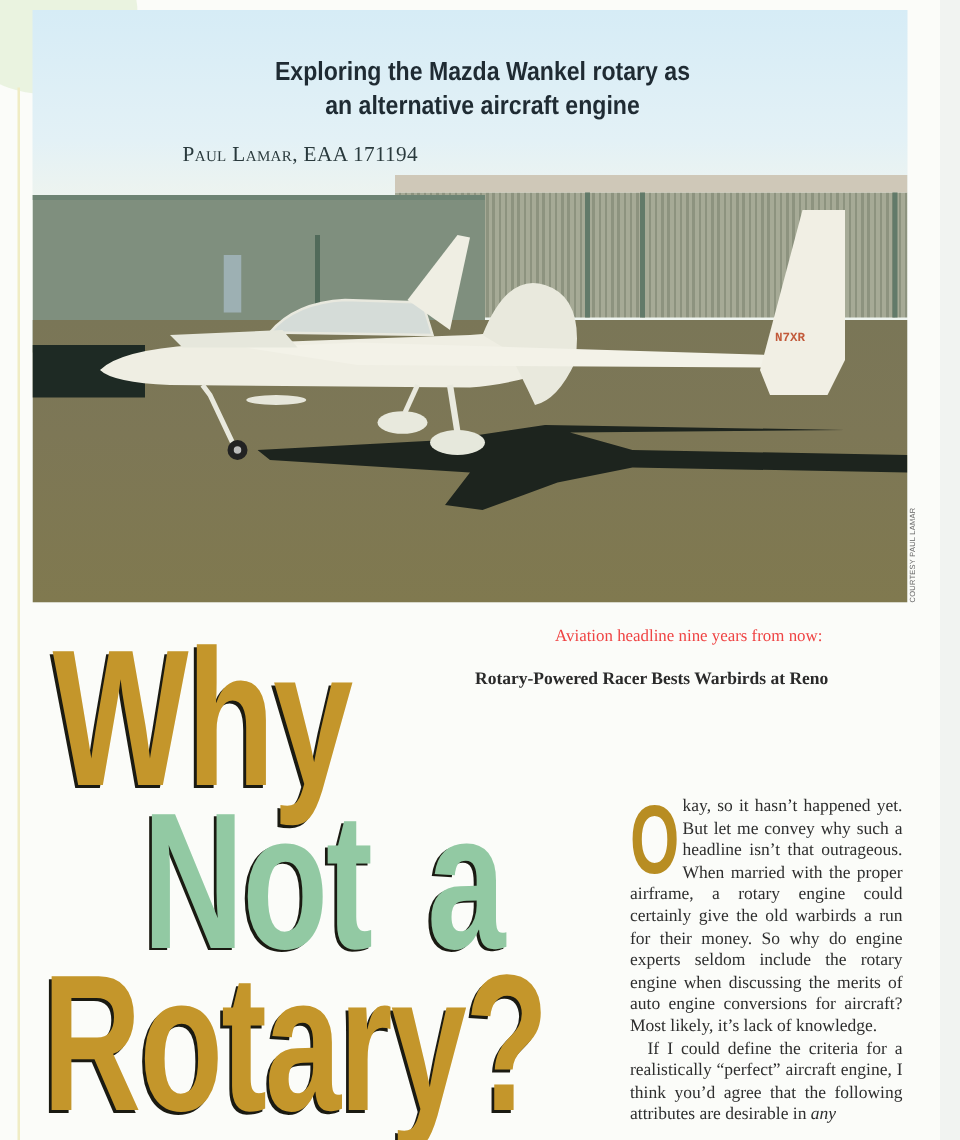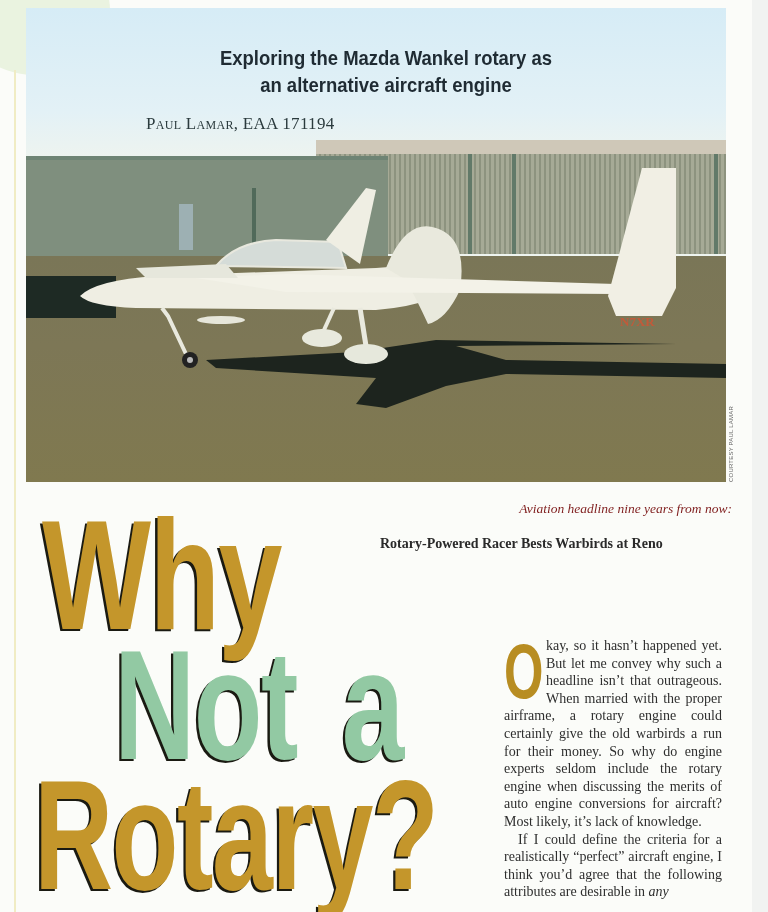--- a/index.html
+++ b/index.html
@@ -28,21 +28,21 @@
   .hangar-right {
     position: absolute; left: 290px; top: 146px; width: 410px; height: 100px;
     background: repeating-linear-gradient(90deg, #a6aa96 0 3px, #8d937f 3px 5px);
   }
   .hangar-right .roof { position: absolute; left: 0; top: -14px; width: 410px; height: 14px; background: #cfc8b8; }
   .hangar-right .post { position: absolute; top: 0; width: 4px; height: 100px; background: #627a69; }
   .ground { position: absolute; left: 0; top: 248px; width: 700px; height: 226px; background: linear-gradient(#7a7657, #7d7756 40%, #80794f); }
   .shade-left { position: absolute; left: 0; top: 268px; width: 90px; height: 42px; background: #1e2a24; }
   .shadow { position: absolute; left: 180px; top: 330px; width: 520px; height: 70px; }
   .plane { position: absolute; left: 50px; top: 160px; width: 620px; height: 210px; }
-  .tail-reg { position: absolute; left: 594px; top: 258px; font-family: Liberation Serif, serif; font-weight: bold; font-size: 13px; color: #c25a3a; margin-top: 48px; }
+  .tail-reg { position: absolute; left: 594px; top: 258px; font-family: Liberation Mono, monospace; font-weight: bold; font-size: 10px; color: #c25a3a; }
   .credit {
     position: absolute; left: 728px; top: 482px; transform: rotate(-90deg); transform-origin: 0 0;
     font-family: "Liberation Sans", sans-serif; font-size: 6px; color: #666; letter-spacing: 0.2px; white-space: nowrap;
   }
   .subtitle {
     position: absolute; left: 120px; top: 36px; width: 480px; text-align: center;
     font-family: "Liberation Sans", sans-serif; font-weight: bold; font-size: 21px; line-height: 27px;
     color: #1f2b33; transform: scaleX(0.88); transform-origin: center;
   }
   .byline {
@@ -50,21 +50,21 @@
     font-size: 17px; color: #2a3a3d; font-variant: small-caps; letter-spacing: 0.3px;
   }
   .big {
     position: absolute; font-family: "Liberation Sans", sans-serif; font-weight: bold;
     transform-origin: 0 0; line-height: 1; letter-spacing: -2px;
     text-shadow: -3px 2px 0 #1a1a12;
   }
   .big.why { left: 42px; top: 498px; font-size: 148px; color: #c4962b; transform: scale(0.78, 1.05); }
   .big.nota { left: 114px; top: 628px; font-size: 148px; color: #92c9a3; transform: scale(0.76, 1.05); word-spacing: 20px; }
   .big.rotary { left: 34px; top: 758px; font-size: 148px; color: #c4962b; transform: scale(0.74, 1.05); }
-  .intro { position: absolute; left: 370px; top: 501px; width: 362px; text-align: right; font-size: 13.5px; color: #7f1d1d; font-style: italic; }
+  .intro { position: absolute; left: 370px; top: 501px; width: 362px; text-align: center; font-size: 13.5px; color: #ef4444; }
   .sidebar-news { position: absolute; left: 380px; top: 536px; width: 352px; font-size: 14px; line-height: 16.8px; color: #333; }
   .sidebar-news .hl { font-weight: bold; color: #2a2a2a; font-family: Liberation Serif, serif; }
   .body-text { position: absolute; left: 504px; top: 637px; width: 218px; font-size: 14px; line-height: 17.6px; color: #2e2e2e; text-align: justify; }
   .dropcap {
     float: left; font-family: "Liberation Sans", sans-serif; font-weight: bold; font-size: 78px; line-height: 64px;
     color: #b88d22; margin: 2px 8px 0 0; transform: scaleX(0.65); transform-origin: 0 0; width: 34px; height: 66px;
   }
   .body-text p { margin: 0; }
   .body-text p + p { text-indent: 14px; }
 </style>

